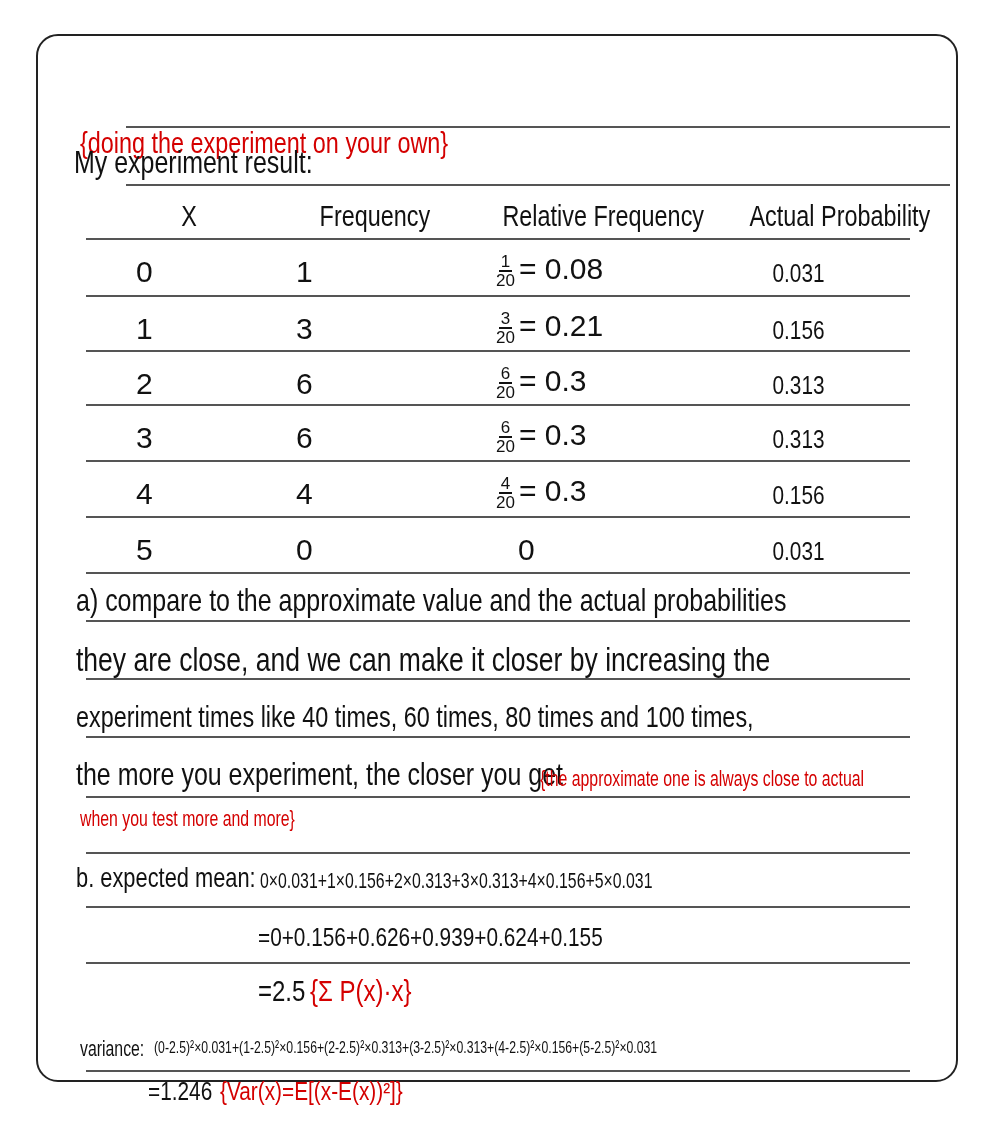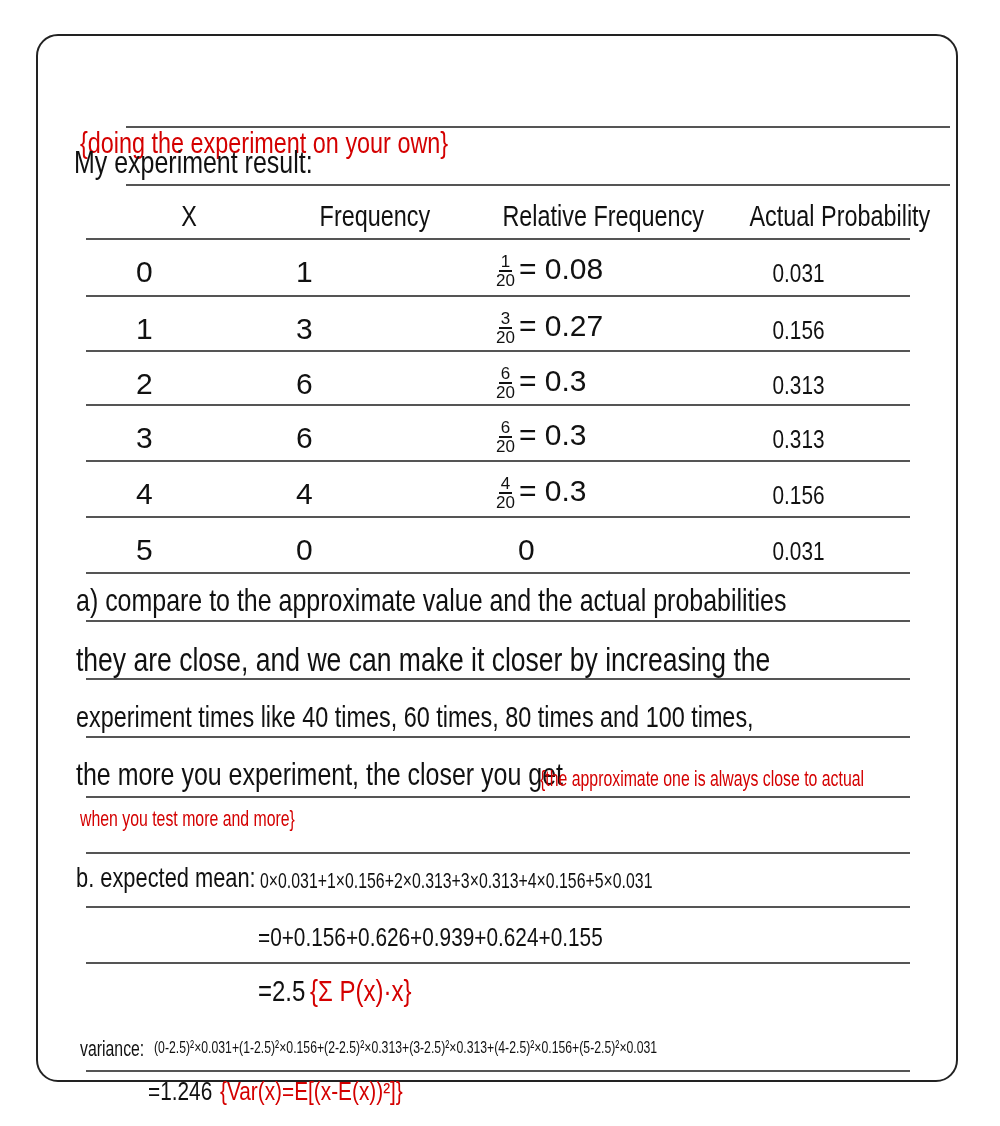--- a/index.html
+++ b/index.html
@@ -52,21 +52,21 @@
   </div>
   <div class="line" style="top:259px; left:48px;"></div>
 
   <div class="row" style="top:261px; left:48px;">
     <span class="cell" style="left:50px;">1</span>
     <span class="cell" style="left:210px;">3</span>
     <span class="cell" style="left:410px;">
       <span class="frac">
           <span class="num">3</span>
           <span>20</span>
-        </span><span>= 0.27</span>
+        </span><span>= 0.21</span>
     </span>
     <span class="cell mid" style="left:680px;">0.156</span>
   </div>
   <div class="line" style="top:314px; left:48px;"></div>
 
   <div class="row" style="top:316px; left:48px;">
     <span class="cell" style="left:50px;">2</span>
     <span class="cell" style="left:210px;">6</span>
     <span class="cell" style="left:410px;">
       <span class="frac">

